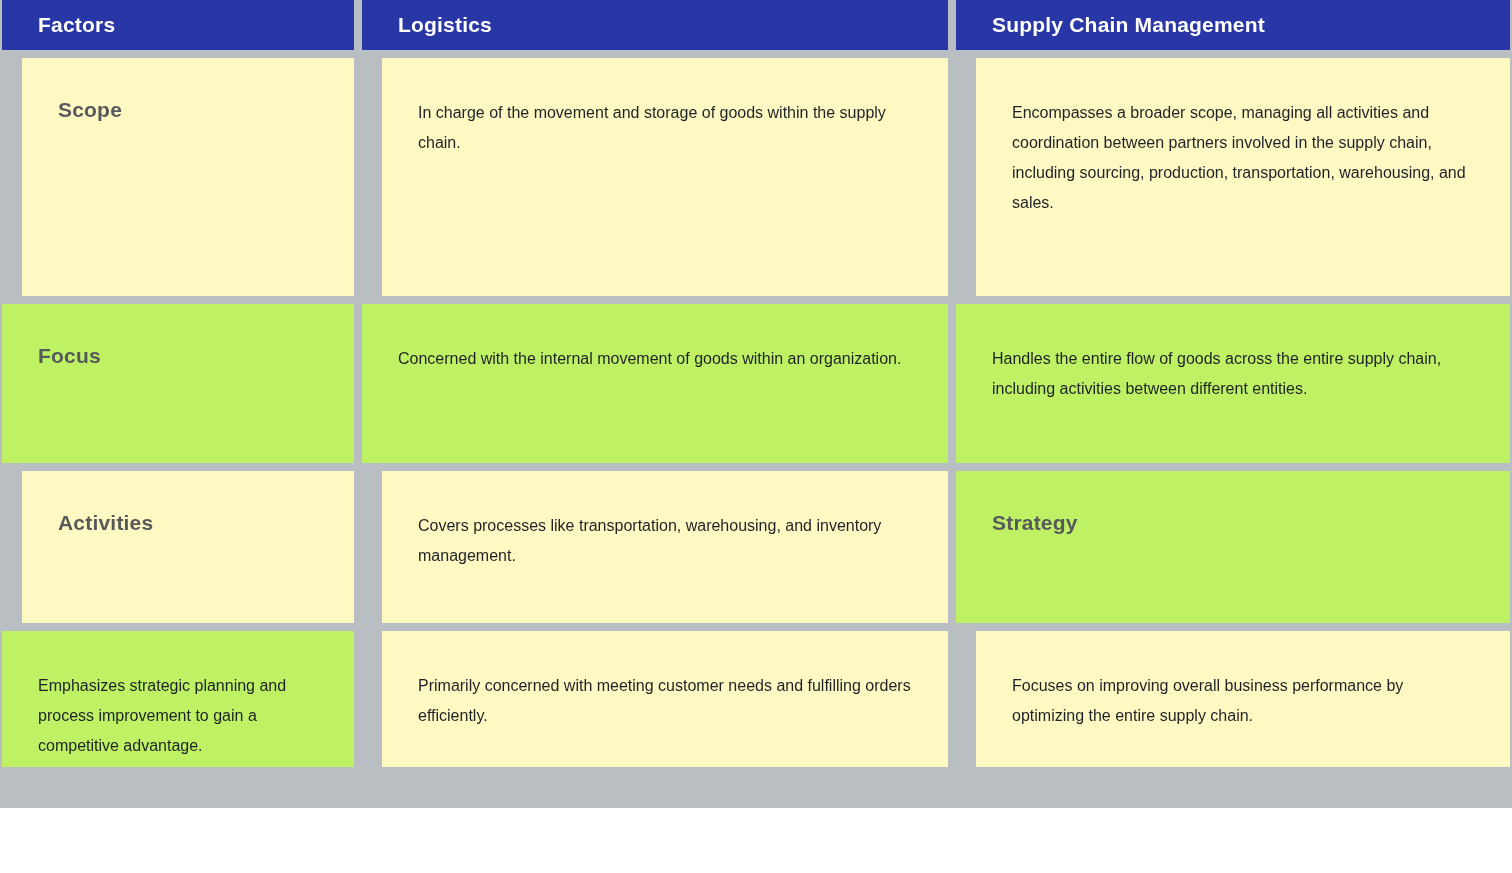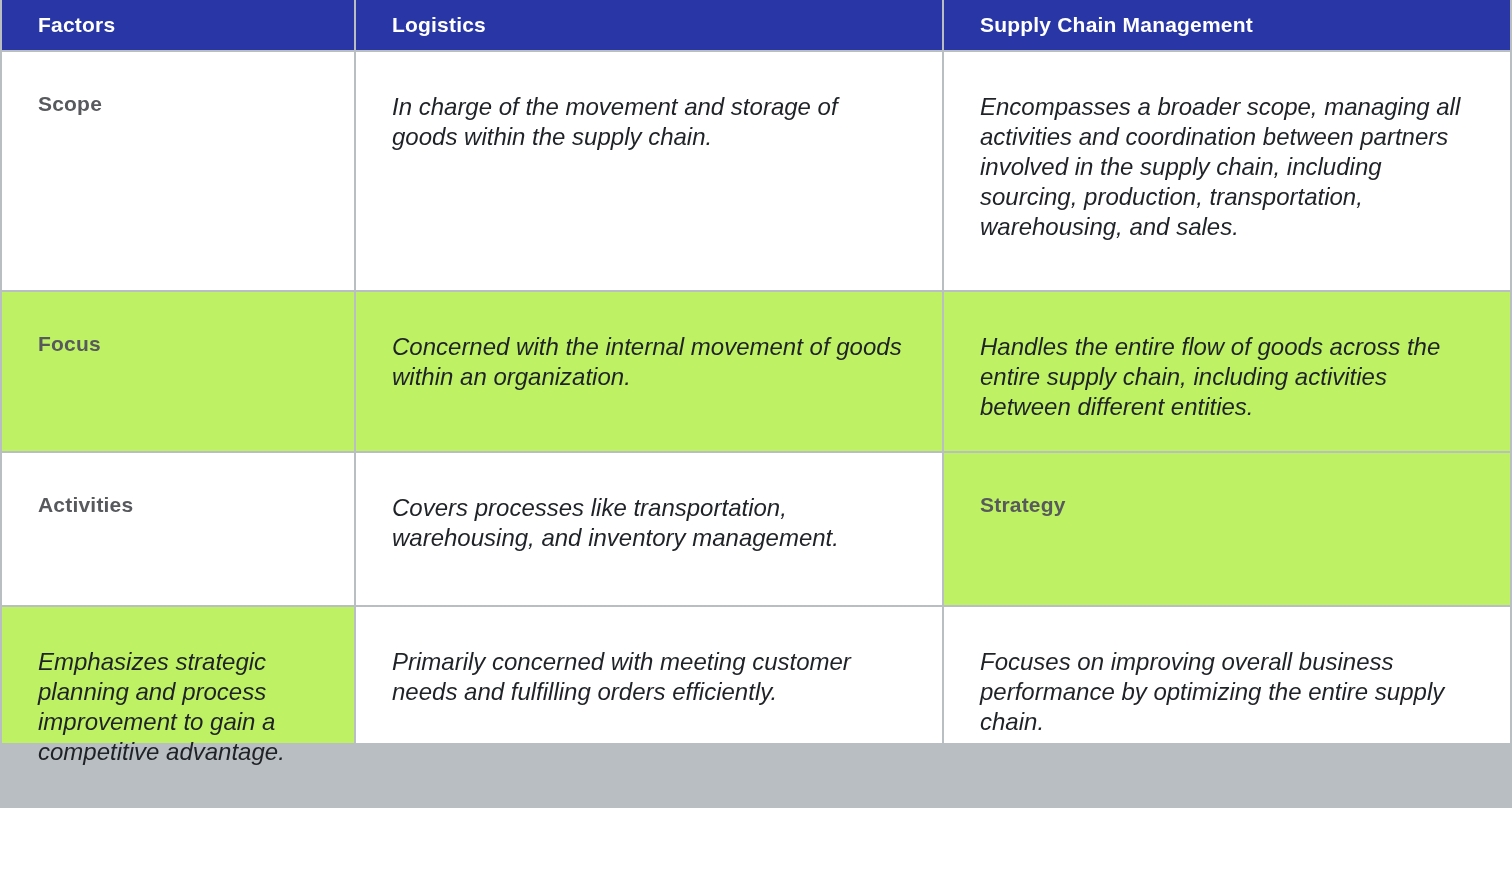--- a/index.html
+++ b/index.html
@@ -7,49 +7,48 @@
     font-family: "Liberation Sans", "DejaVu Sans", sans-serif;
     background: #ffffff;
   }
   .comparison-table {
     width: 1512px;
     height: 808px;
     background: #b9bec3;
     display: grid;
     grid-template-columns: 352px 586px 1fr;
     grid-template-rows: 50px 238px 159px 152px 136px 126px;
-    gap: 2px;
+    gap: 8px;
     padding: 0 2px 17px 2px;
   }
   .header-cell {
     background: #2936a6;
     color: #ffffff;
     display: flex;
     align-items: center;
     padding-left: 36px;
     font-size: 21px;
     font-weight: 700;
     letter-spacing: 0.2px;
   }
   .cell {
     padding: 40px 36px 20px 36px;
   }
-  .row-odd  { background: #ffffff; }
+  .row-odd  { background: #fef9c3; margin-left: 20px; }
   .row-even { background: #bef264; }
   .factor-cell {
     font-size: 21px;
     font-weight: 700;
     color: #58595c;
     letter-spacing: 0.2px;
   }
   .body-cell {
-    font-size: 24px;
+    font-size: 16px;
     line-height: 30px;
     color: #1f2226;
-    font-style: italic;
   }
 </style>
 </head>
 <body>
 
 <div class="comparison-table">
 
   <div class="header-cell">Factors</div>
   <div class="header-cell">Logistics</div>
   <div class="header-cell">Supply Chain Management</div>

